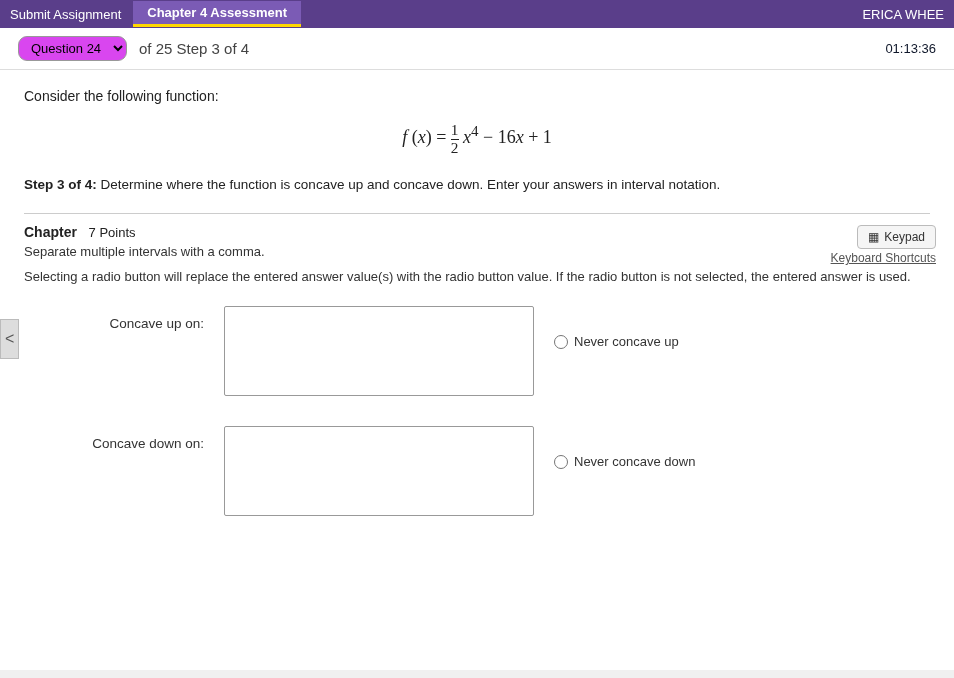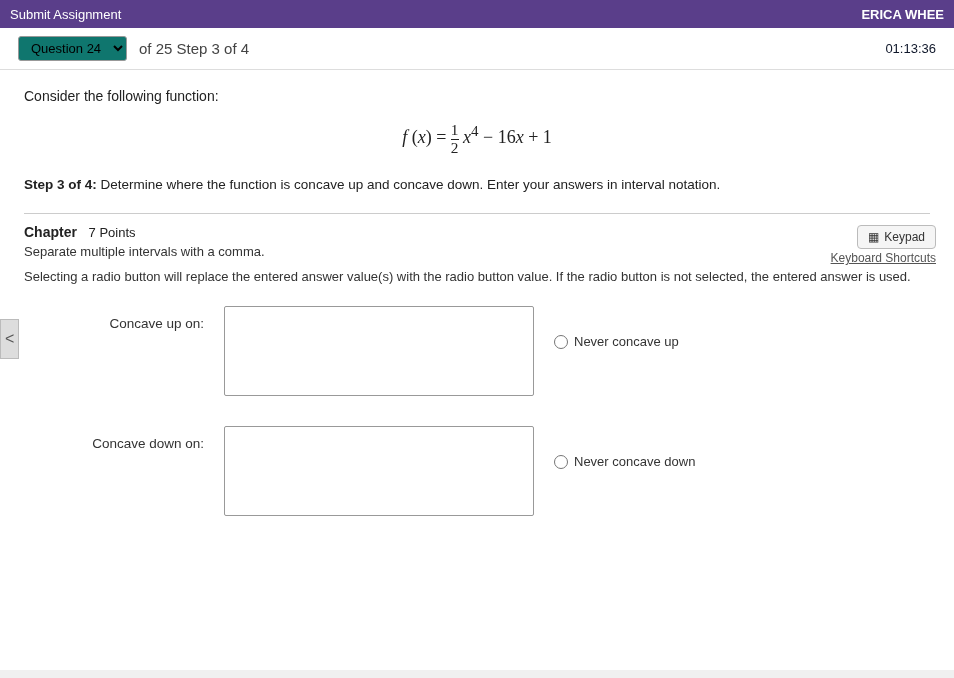--- a/index.html
+++ b/index.html
@@ -32,39 +32,39 @@
       font-size: 13px;
       font-weight: bold;
       color: white;
       padding: 4px 14px;
       background: #7b5bb5;
       border-bottom: 3px solid #ffd700;
     }
     .top-bar-user {
       margin-left: auto;
       font-size: 13px;
-      font-weight: bold;
+      font-weight: normal;
       color: white;
     }
 
     
     .question-header {
       background: white;
       border-bottom: 1px solid #ddd;
       padding: 8px 18px;
       display: flex;
       align-items: center;
       gap: 12px;
     }
     .question-select {
       border: 1px solid #999;
-      border-radius: 3px;
+      border-radius: 9px;
       padding: 3px 8px;
       font-size: 13px;
-      background: #0f766e;
+      background: #d946ef;
       cursor: pointer;
     }
     .question-of {
       font-size: 15px;
       color: #444;
     }
     .timer {
       margin-left: auto;
       font-size: 13px;
       color: #0f172a;
@@ -245,20 +245,21 @@
       display: block;
       font-size: 0.85em;
       line-height: 1.1;
     }
   </style>
 </head>
 <body>
 
 <div class="top-bar">
   <span class="top-bar-submit">Submit Assignment</span>
+  <span class="top-bar-chapter">Chapter 4 Assessment</span>
   <span class="top-bar-user">ERICA WHEE</span>
 </div>
 
 <div class="question-header">
   <select class="question-select">
     <option>Question 24</option>
   </select>
   <span class="question-of">of 25 Step 3 of 4</span>
   <span class="timer">01:13:36</span>
 </div>

